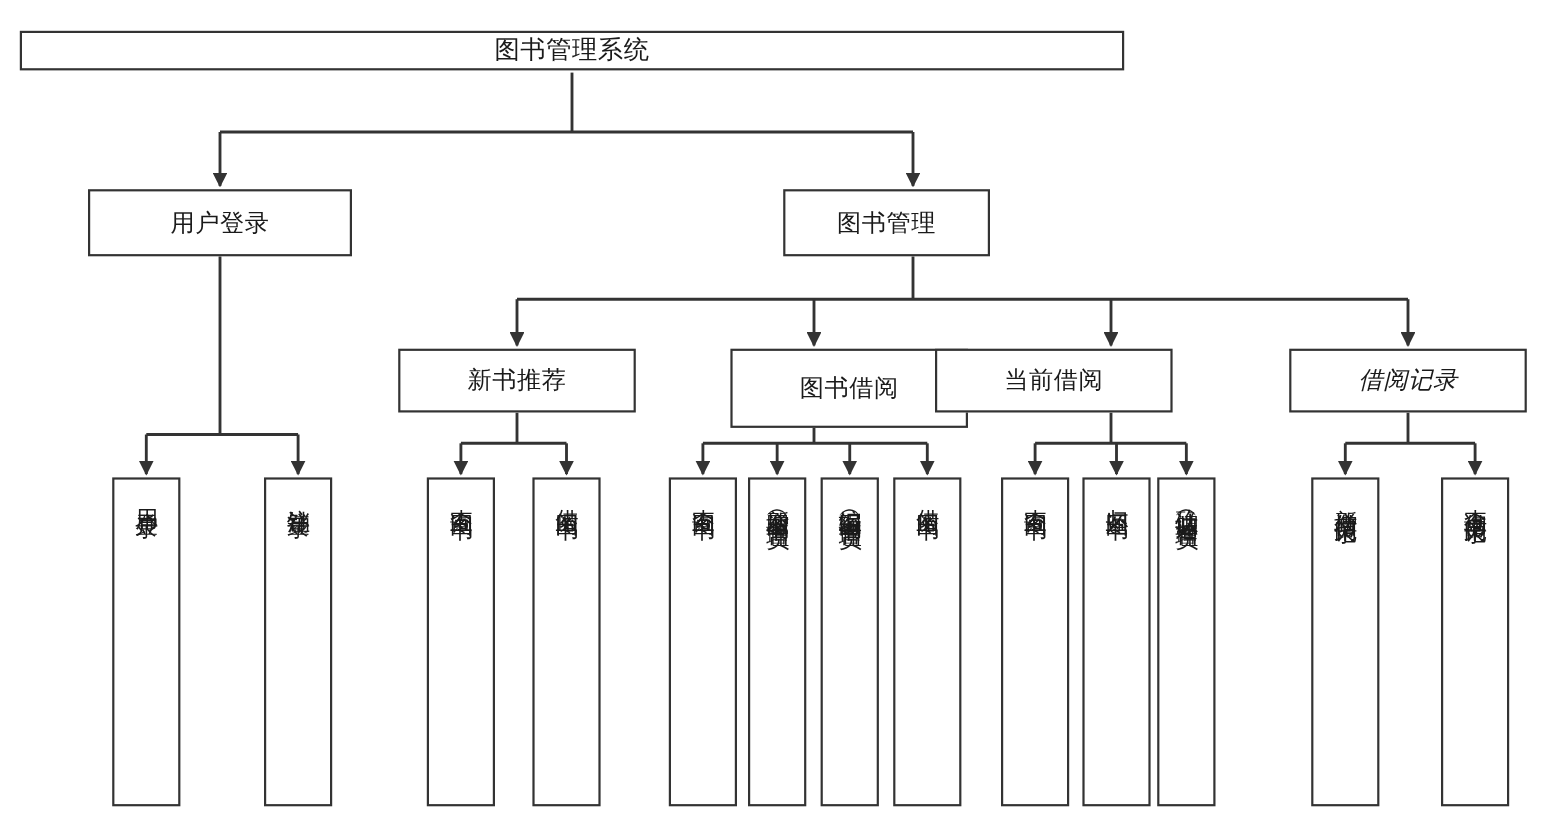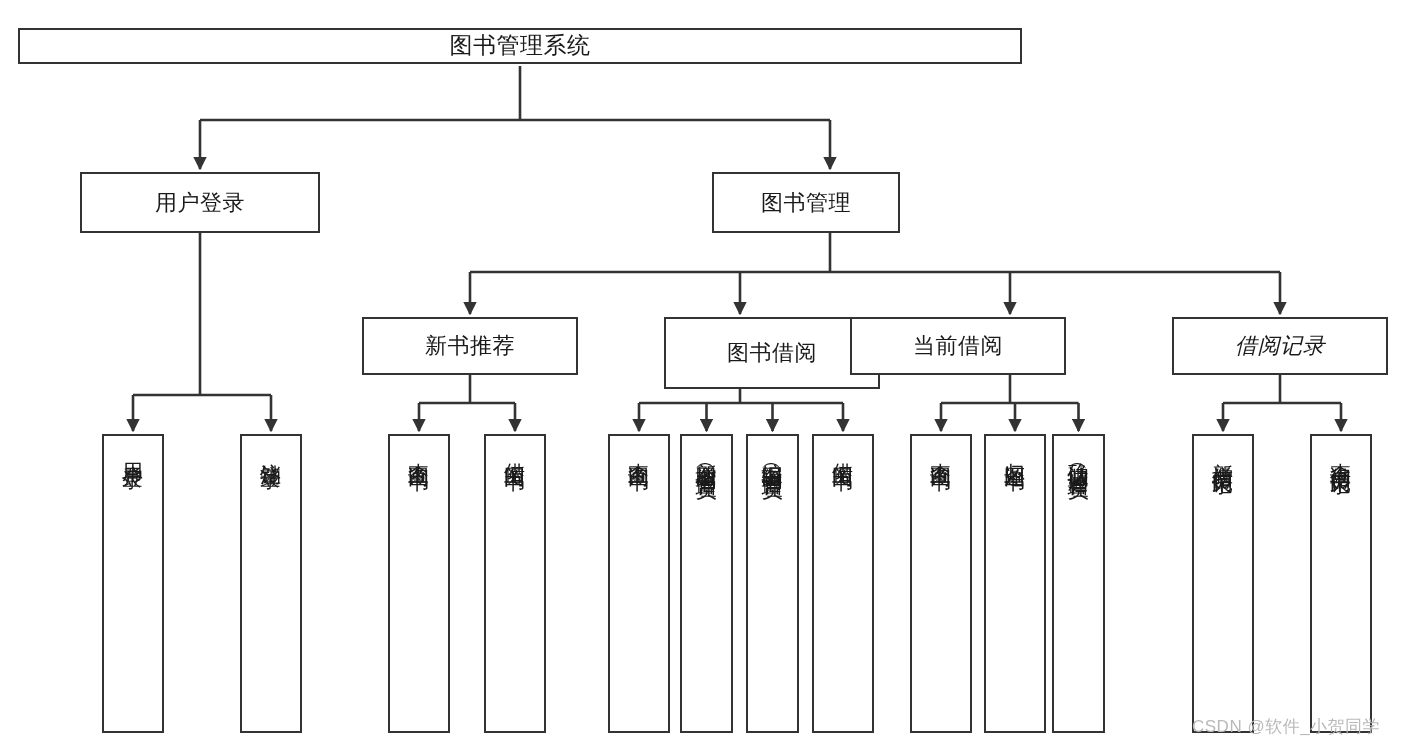--- a/index.html
+++ b/index.html
@@ -175,15 +175,14 @@
         <span class="label">确认归还（管理员）</span>
       </div>
       <div class="node leaf vertical" style="left: 1192px; top: 434px; width: 62px; height: 299px;">
         <span class="label">新增借阅记录</span>
       </div>
       <div class="node leaf vertical" style="left: 1310px; top: 434px; width: 62px; height: 299px;">
         <span class="label">查询借阅记录</span>
       </div>
     </div>
 
-  <div class="watermark" style="left: 1192px; top: 715px; color: rgb(185, 185, 185);">CSDN @软件_小贺同学</div>
 
 </div>
 
 </body></html>

